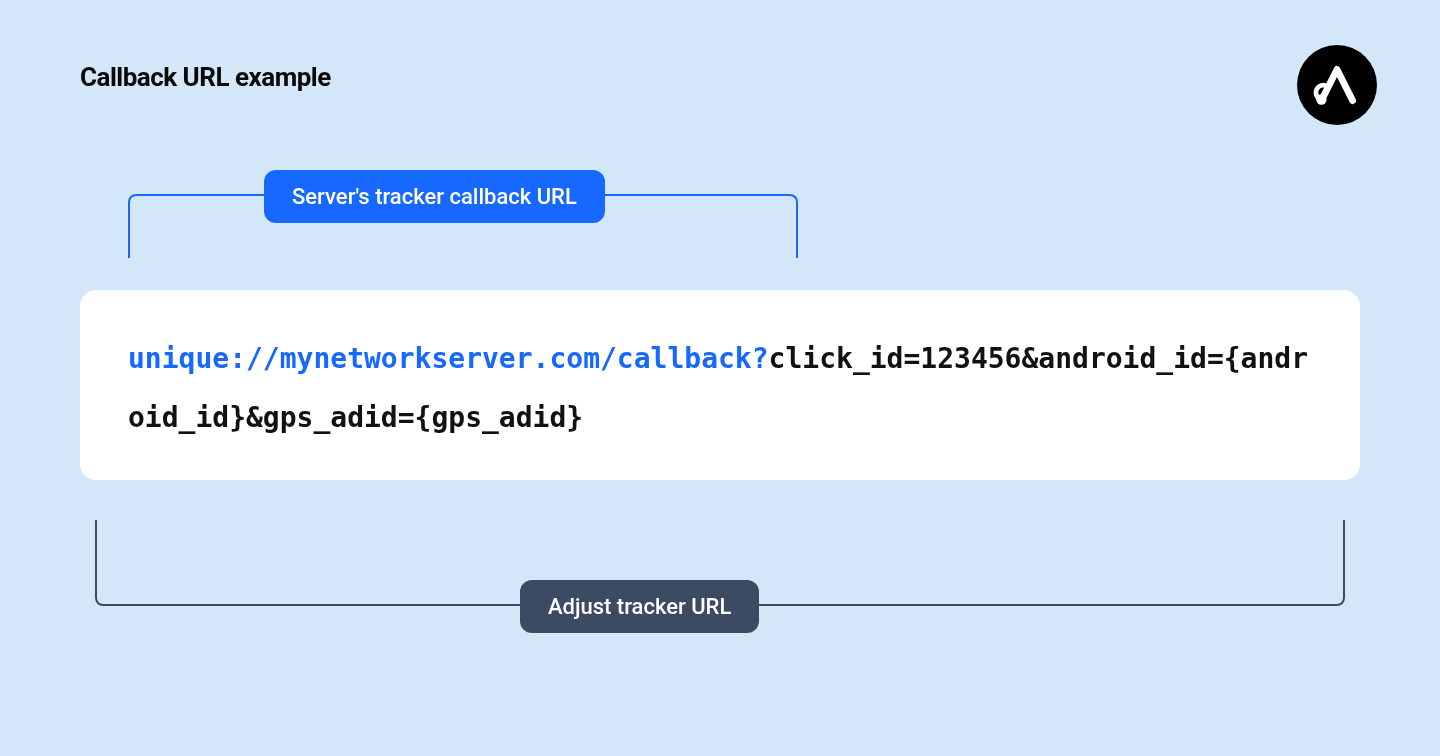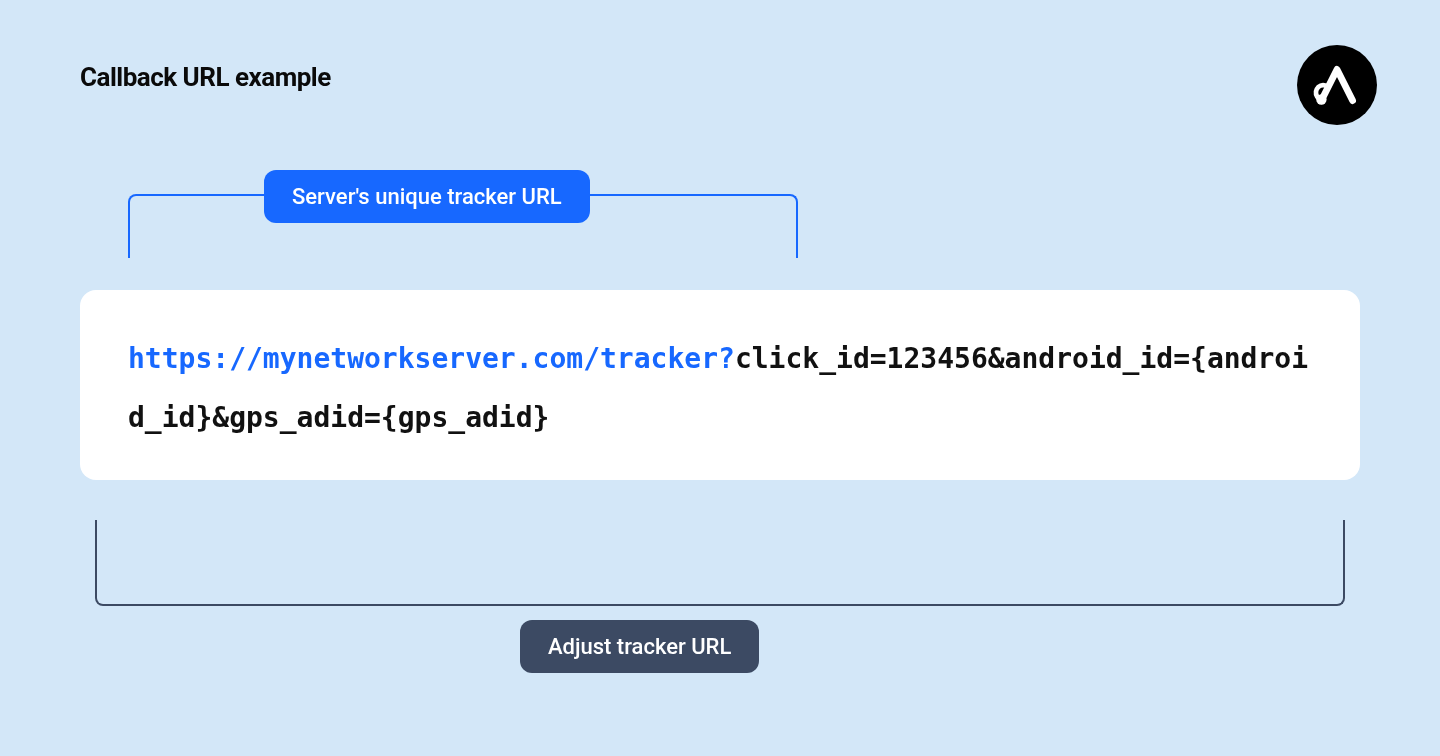--- a/index.html
+++ b/index.html
@@ -65,21 +65,20 @@
     position: absolute;
     left: 520px;
     top: 580px;
     background: #3c4a63;
     color: #fff;
     font-size: 22px;
     font-weight: 500;
     padding: 14px 28px;
     border-radius: 12px;
     z-index: 3;
-    margin-top: 40px;
   }
   .bracket-top {
     position: absolute;
     left: 128px;
     top: 194px;
     width: 670px;
     height: 64px;
     border-top: 2.5px solid #1768ff;
     border-left: 2.5px solid #1768ff;
     border-right: 2.5px solid #1768ff;
@@ -109,21 +108,21 @@
 <div class="logo">
   <svg viewBox="0 0 100 100" fill="none">
     <path d="M 20 80 L 50 20 L 80 80" stroke="#fff" stroke-width="13" stroke-linecap="round" stroke-linejoin="round"></path>
     <circle cx="20" cy="78" r="10" fill="#fff"></circle>
     <path d="M 12 73 Q 6 62 14 54 Q 22 47 32 53" stroke="#fff" stroke-width="9" stroke-linecap="round" fill="none"></path>
   </svg>
 </div>
 
 <div class="bracket-top"></div>
 
-<div class="badge-blue">Server's unique tracker URL</div>
+<div class="badge-blue">Server's tracker callback URL</div>
 
 <div class="url-card">
-  <span class="url-blue">https://mynetworkserver.com/tracker?</span><span>click_id=123456&amp;android_id={android_id}&amp;gps_adid={gps_adid}</span>
+  <span class="url-blue">unique://mynetworkserver.com/callback?</span><span>click_id=123456&amp;android_id={android_id}&amp;gps_adid={gps_adid}</span>
 </div>
 
 <div class="bracket-bottom"></div>
 
 <div class="badge-dark">Adjust tracker URL</div>
 
 </body></html>

